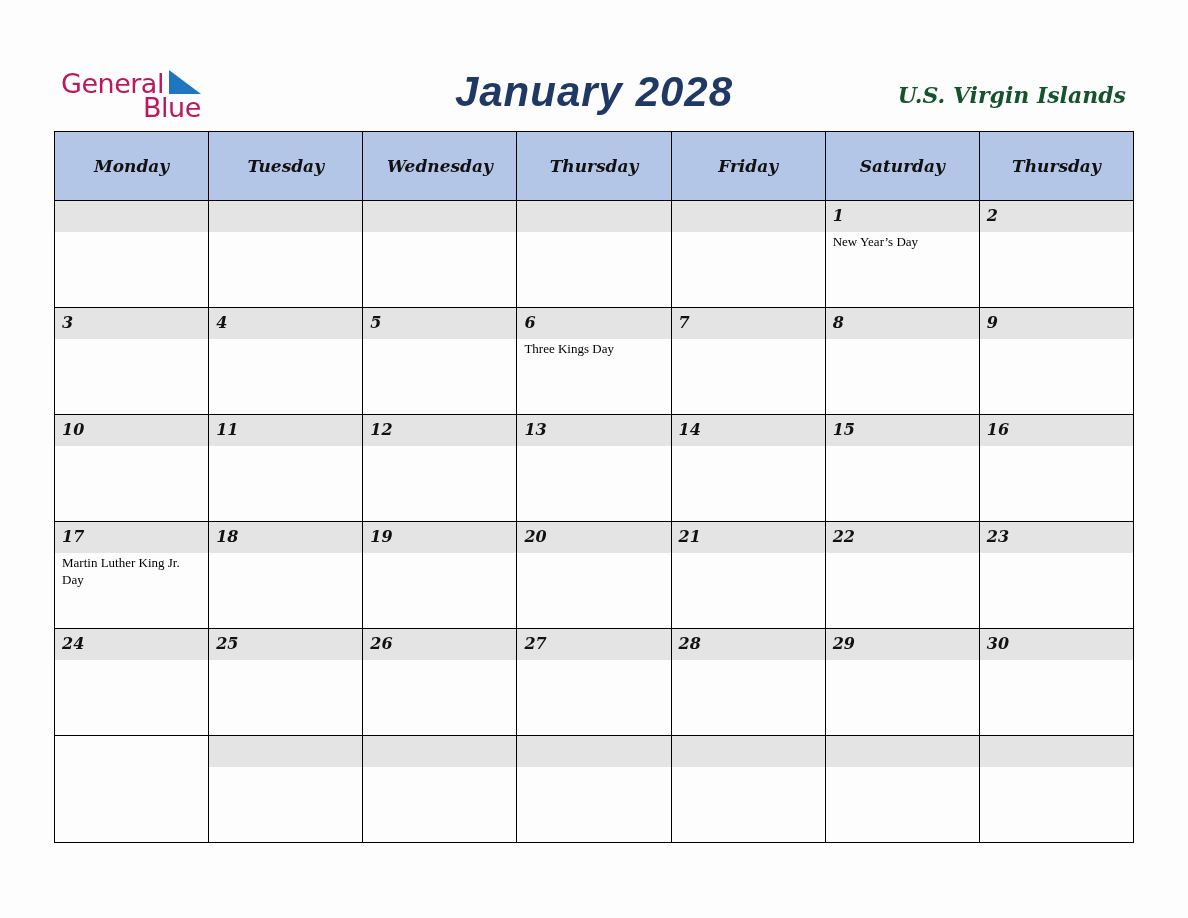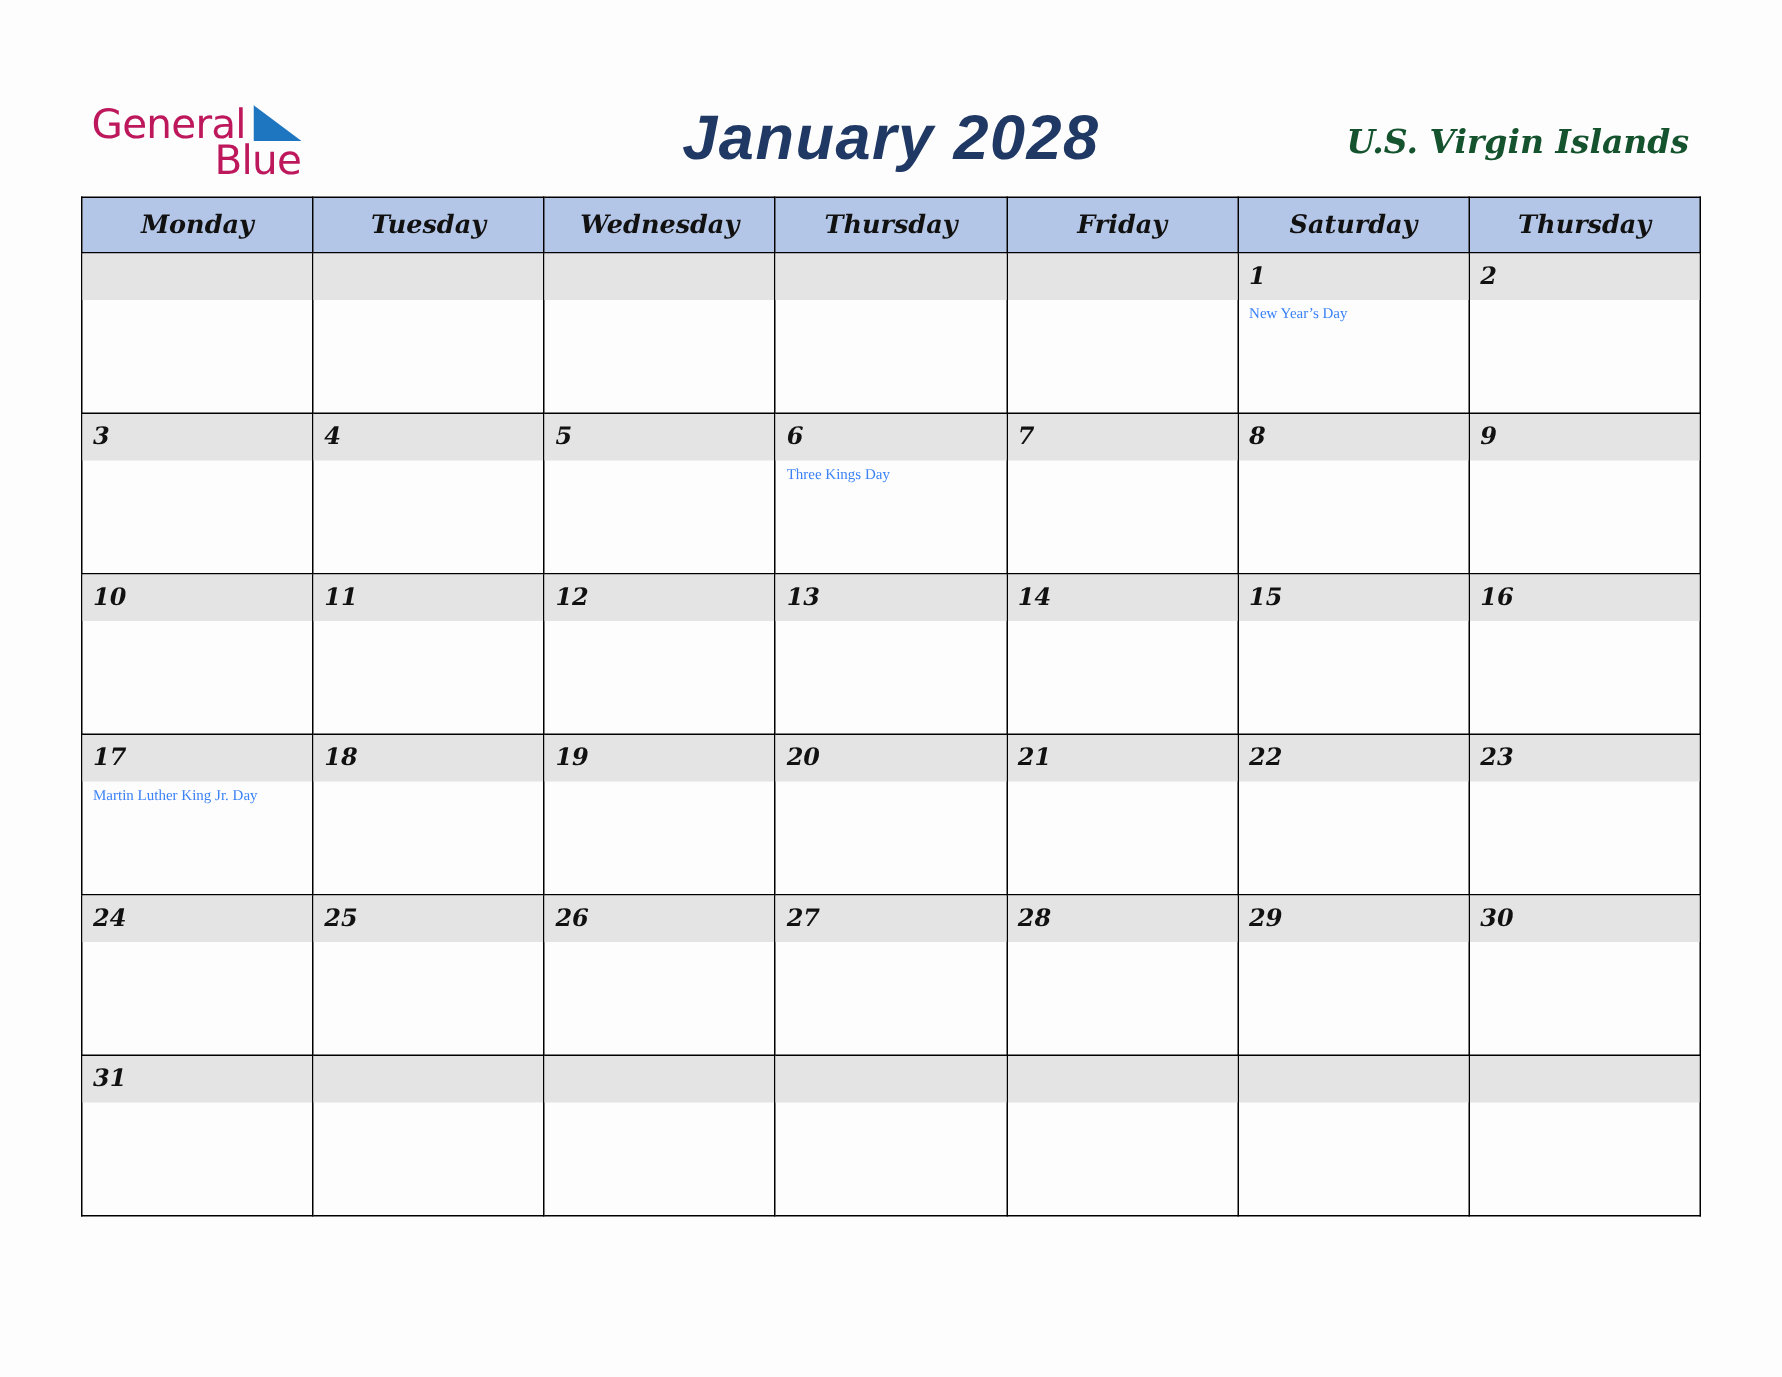--- a/index.html
+++ b/index.html
@@ -44,21 +44,21 @@
     border-collapse: collapse;
     table-layout: fixed;
   }
   .calendar th {
     background: #b4c6e7;
     height: 36px;
     border: 1.5px solid #000;
     font-family: "DejaVu Serif", serif;
     font-style: italic; font-weight: bold;
     font-size: 17px; color: #111;
-    padding: 0;
+    padding: 16px;
   }
   .calendar td {
     border: 1.5px solid #000;
     height: 106px;
     vertical-align: top;
     padding: 0;
     background: #fdfdfd;
   }
   .daybar {
     background: #e4e4e4;
@@ -66,21 +66,21 @@
     position: relative;
   }
   .daynum {
     position: absolute; left: 7px; top: 5px;
     font-family: "DejaVu Serif", serif;
     font-style: italic; font-weight: bold;
     font-size: 16px; color: #111;
   }
   .holiday {
     font-family: "Liberation Serif", serif;
-    font-size: 10px; color: #3b82f6;
+    font-size: 13px; color: #000000;
     padding: 1px 7px 0 7px;
     line-height: 17px;
   }
 </style>
 </head>
 <body>
 
 <div class="logo">
   <span class="logo-general">General</span>
   <svg class="logo-tri" width="32" height="24" viewBox="0 0 32 24">
@@ -320,23 +320,20 @@
         </td>
         <td>
           <div class="daybar">
             <span class="daynum">30</span>
           </div>
           <div class="holiday"></div>
         </td>
       </tr>
       <tr>
         <td>
-          <div class="daybar">
-            <span class="daynum">31</span>
-          </div>
           <div class="holiday"></div>
         </td>
         <td>
           <div class="daybar">
             <span class="daynum"></span>
           </div>
           <div class="holiday"></div>
         </td>
         <td>
           <div class="daybar">

